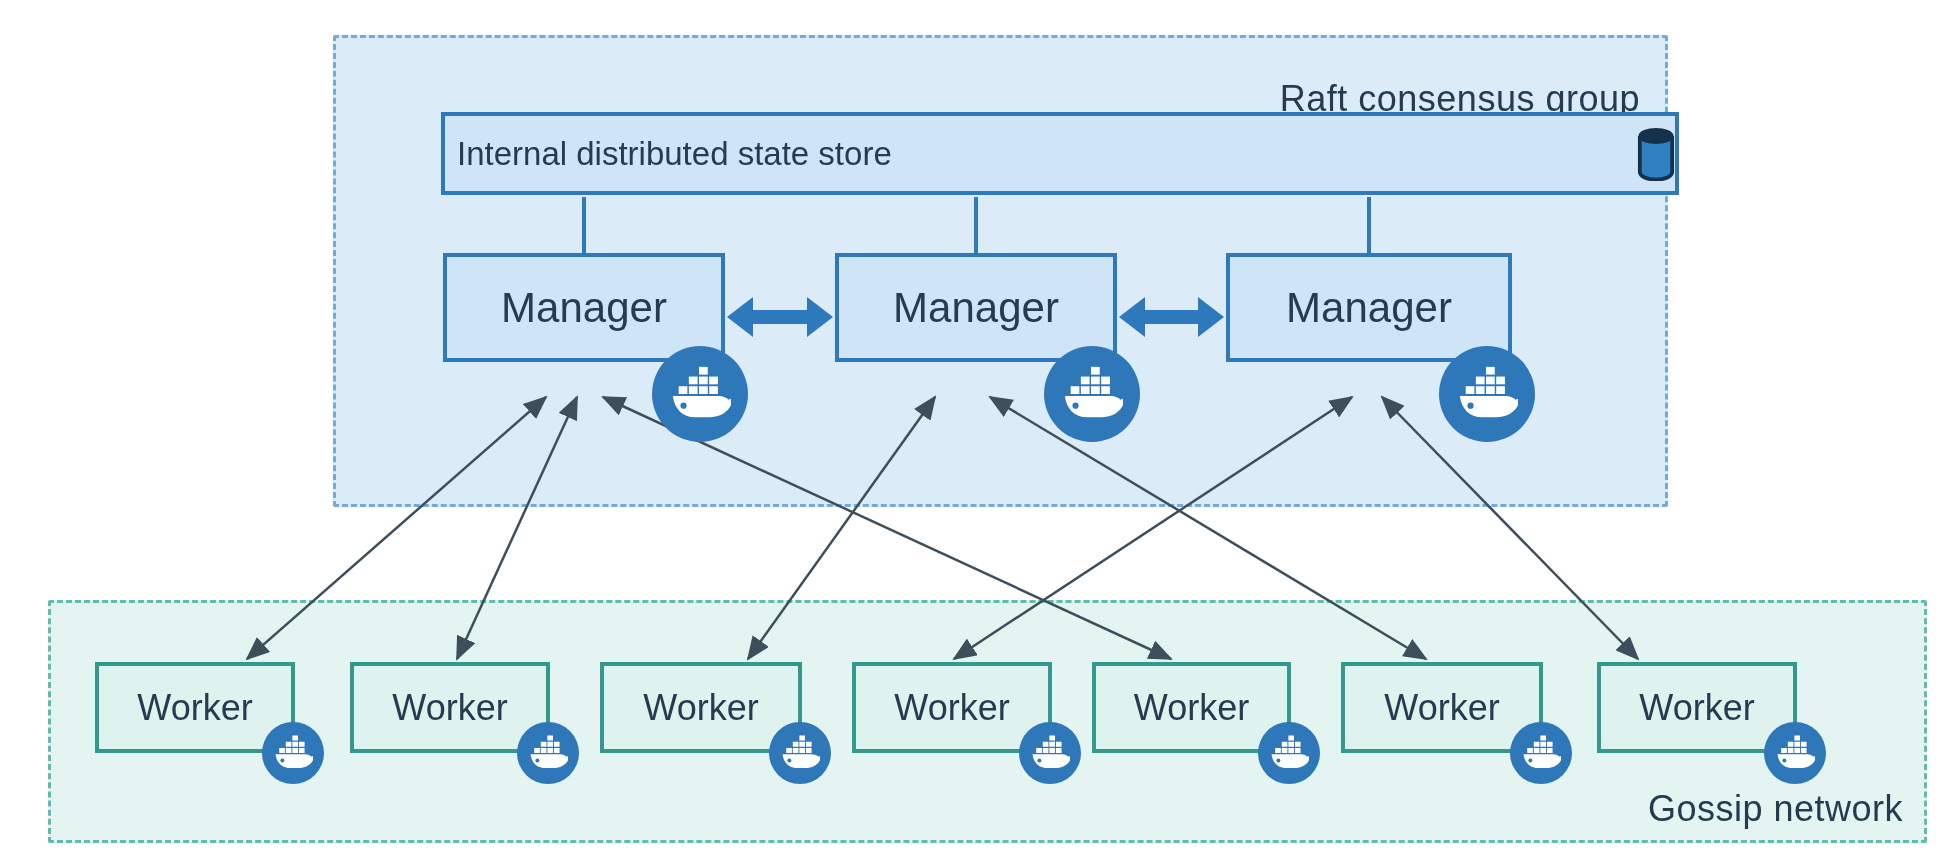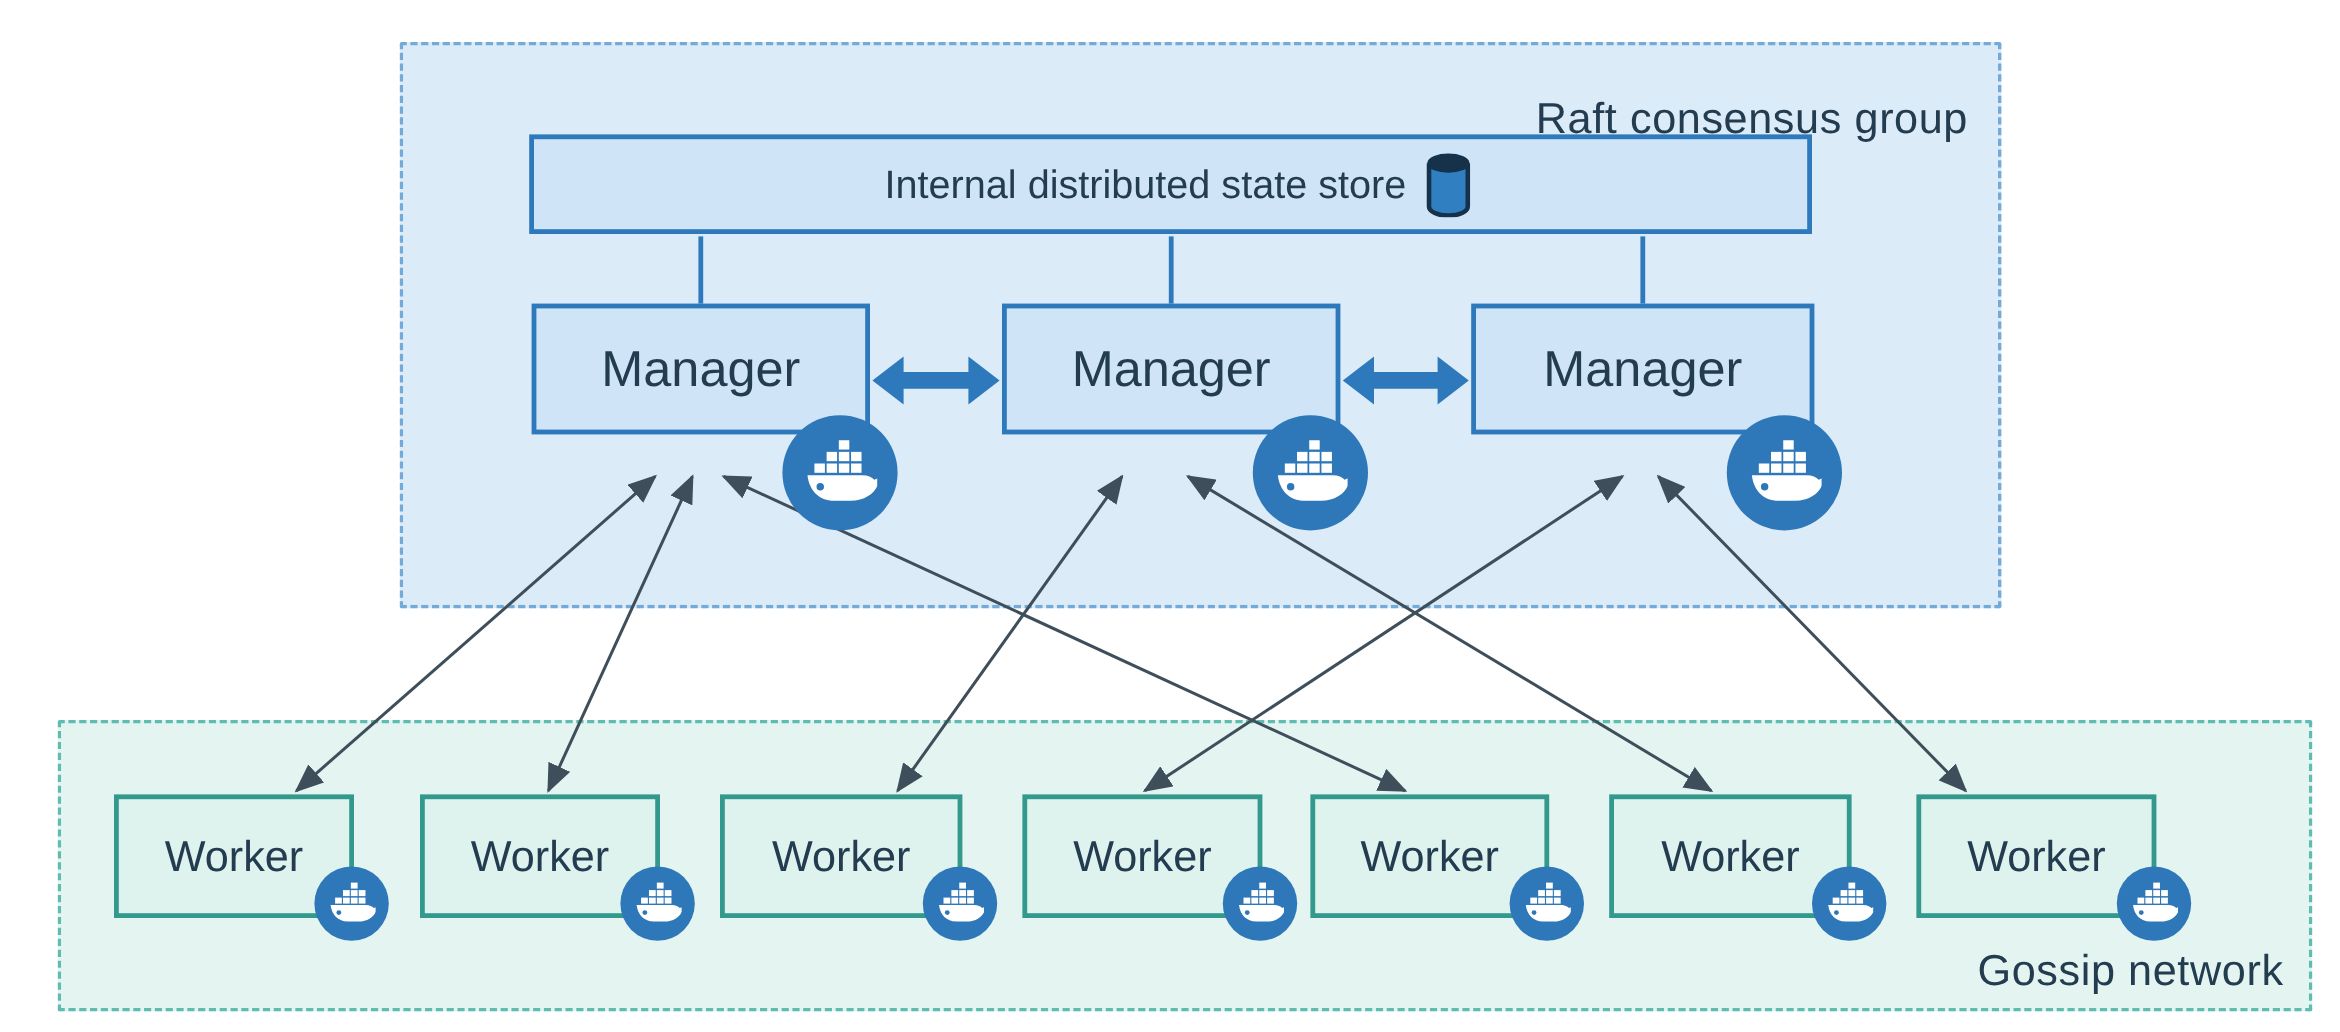--- a/index.html
+++ b/index.html
@@ -12,34 +12,34 @@
   .raft-group{
     left:333px;top:35px;width:1335px;height:472px;
     background:#dcebf8;border:3px dashed #74aad8;border-radius:2px;z-index:1;
   }
   .raft-label{
     right:310px;top:42px;font-size:36px;letter-spacing:.5px;z-index:2;
     color:#233c50;white-space:nowrap;margin-top:36px;
   }
   
   .state-store{
-    left:441px;top:112px;width:1069px;height:83px;
+    left:441px;top:112px;width:1238px;height:83px;
     background:#cfe4f7;border:4px solid #2e79bc;z-index:3;
-    display:flex;align-items:center;justify-content:center;gap:16px;padding-left:12px;
+    display:flex;align-items:center;justify-content:space-between;gap:16px;padding-left:12px;
   }
   .state-store-text{font-size:33px;color:#233c50;}
   
   .node{
     background:#cfe4f7;border:4px solid #2e79bc;z-index:3;
     display:flex;align-items:center;justify-content:center;
   }
   .manager{top:253px;height:109px;font-size:42px;}
   .m1{left:443px;width:282px;} .m2{left:835px;width:282px;} .m3{left:1226px;width:286px;}
   .worker-node{
-    top:662px;height:103px;background:#def2ee;border:4px solid #33998c;z-index:3;
+    top:662px;height:91px;background:#def2ee;border:4px solid #33998c;z-index:3;
     display:flex;align-items:center;justify-content:center;font-size:36px;
   }
   .w1{left:95px;width:200px;} .w2{left:350px;width:200px;} .w3{left:600px;width:202px;}
   .w4{left:852px;width:200px;} .w5{left:1092px;width:199px;} .w6{left:1341px;width:202px;}
   .w7{left:1597px;width:200px;}
   
   .gossip-group{
     left:48px;top:600px;width:1879px;height:243px;
     background:#e4f5f1;border:3px dashed #5fbcb0;border-radius:2px;z-index:1;
   }

